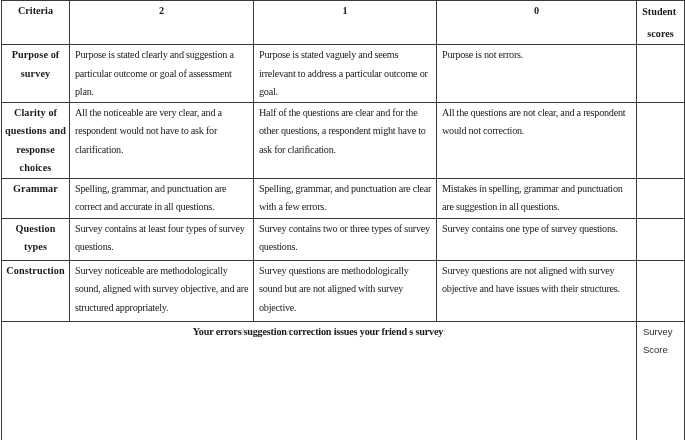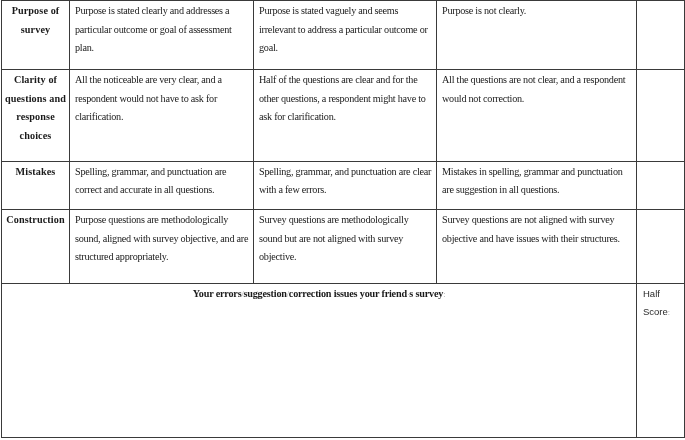--- a/index.html
+++ b/index.html
@@ -77,46 +77,60 @@
 
 <table class="rubric">
   <colgroup>
     <col style="width:68px">
     <col style="width:184px">
     <col style="width:183px">
     <col style="width:200px">
     <col style="width:48px">
   </colgroup>
   <tbody>
+      <tr style="height:41px">
+    <th>Criteria</th>
+    <th>2</th>
+    <th>1</th>
+    <th>0</th>
+    <th class="hdr-score"><span>Student</span><span class="mark">·</span><br><span>scores</span></th>
+  </tr>
   <tr style="height:55px">
     <td class="crit">Purpose of survey</td>
-    <td class="desc">Purpose is stated clearly and addresses a particular outcome or goal of assessment plan.</td>
+    <td class="desc">Purpose is stated clearly and suggestion a particular outcome or goal of assessment plan.</td>
     <td class="desc">Purpose is stated vaguely and seems irrelevant to address a particular outcome or goal.</td>
-    <td class="desc">Purpose is not clearly.</td>
+    <td class="desc">Purpose is not errors.</td>
     <td class="score"></td>
   </tr>
   <tr style="height:71px">
     <td class="crit">Clarity of questions and response choices</td>
     <td class="desc">All the noticeable are very clear, and a respondent would not have to ask for clarification.</td>
     <td class="desc">Half of the questions are clear and for the other questions, a respondent might have to ask for clarification.</td>
     <td class="desc">All the questions are not clear, and a respondent would not correction.</td>
     <td class="score"></td>
   </tr>
   <tr style="height:40px">
-    <td class="crit">Mistakes</td>
+    <td class="crit">Grammar</td>
     <td class="desc">Spelling, grammar, and punctuation are correct and accurate in all questions.</td>
     <td class="desc">Spelling, grammar, and punctuation are clear with a few errors.</td>
     <td class="desc">Mistakes in spelling, grammar and punctuation are suggestion in all questions.</td>
     <td class="score"></td>
   </tr>
+  <tr style="height:42px">
+    <td class="crit">Question types</td>
+    <td class="desc">Survey contains at least four types of survey questions.</td>
+    <td class="desc">Survey contains two or three types of survey questions.</td>
+    <td class="desc">Survey contains one type of survey questions.</td>
+    <td class="score"></td>
+  </tr>
   <tr style="height:61px">
     <td class="crit">Construction</td>
-    <td class="desc">Purpose questions are methodologically sound, aligned with survey objective, and are structured appropriately.</td>
+    <td class="desc">Survey noticeable are methodologically sound, aligned with survey objective, and are structured appropriately.</td>
     <td class="desc">Survey questions are methodologically sound but are not aligned with survey objective.</td>
     <td class="desc">Survey questions are not aligned with survey objective and have issues with their structures.</td>
     <td class="score"></td>
   </tr>
   <tr style="height:128px">
     <td colspan="4" class="comment-cell"><span>Your errors</span><span class="mark">/</span><span>suggestion</span><span class="mark">/</span><span>correction issues your friend</span><span class="mark">·</span><span>s survey</span><span class="mark">:</span><div></div></td>
-    <td class="total-cell"><span>Half</span><br><span>Score</span><span class="mark">:</span><div></div></td>
+    <td class="total-cell"><span>Survey</span><br><span>Score</span><span class="mark">:</span><div></div></td>
   </tr>
 </tbody>
   </table>
 
 </body></html>

